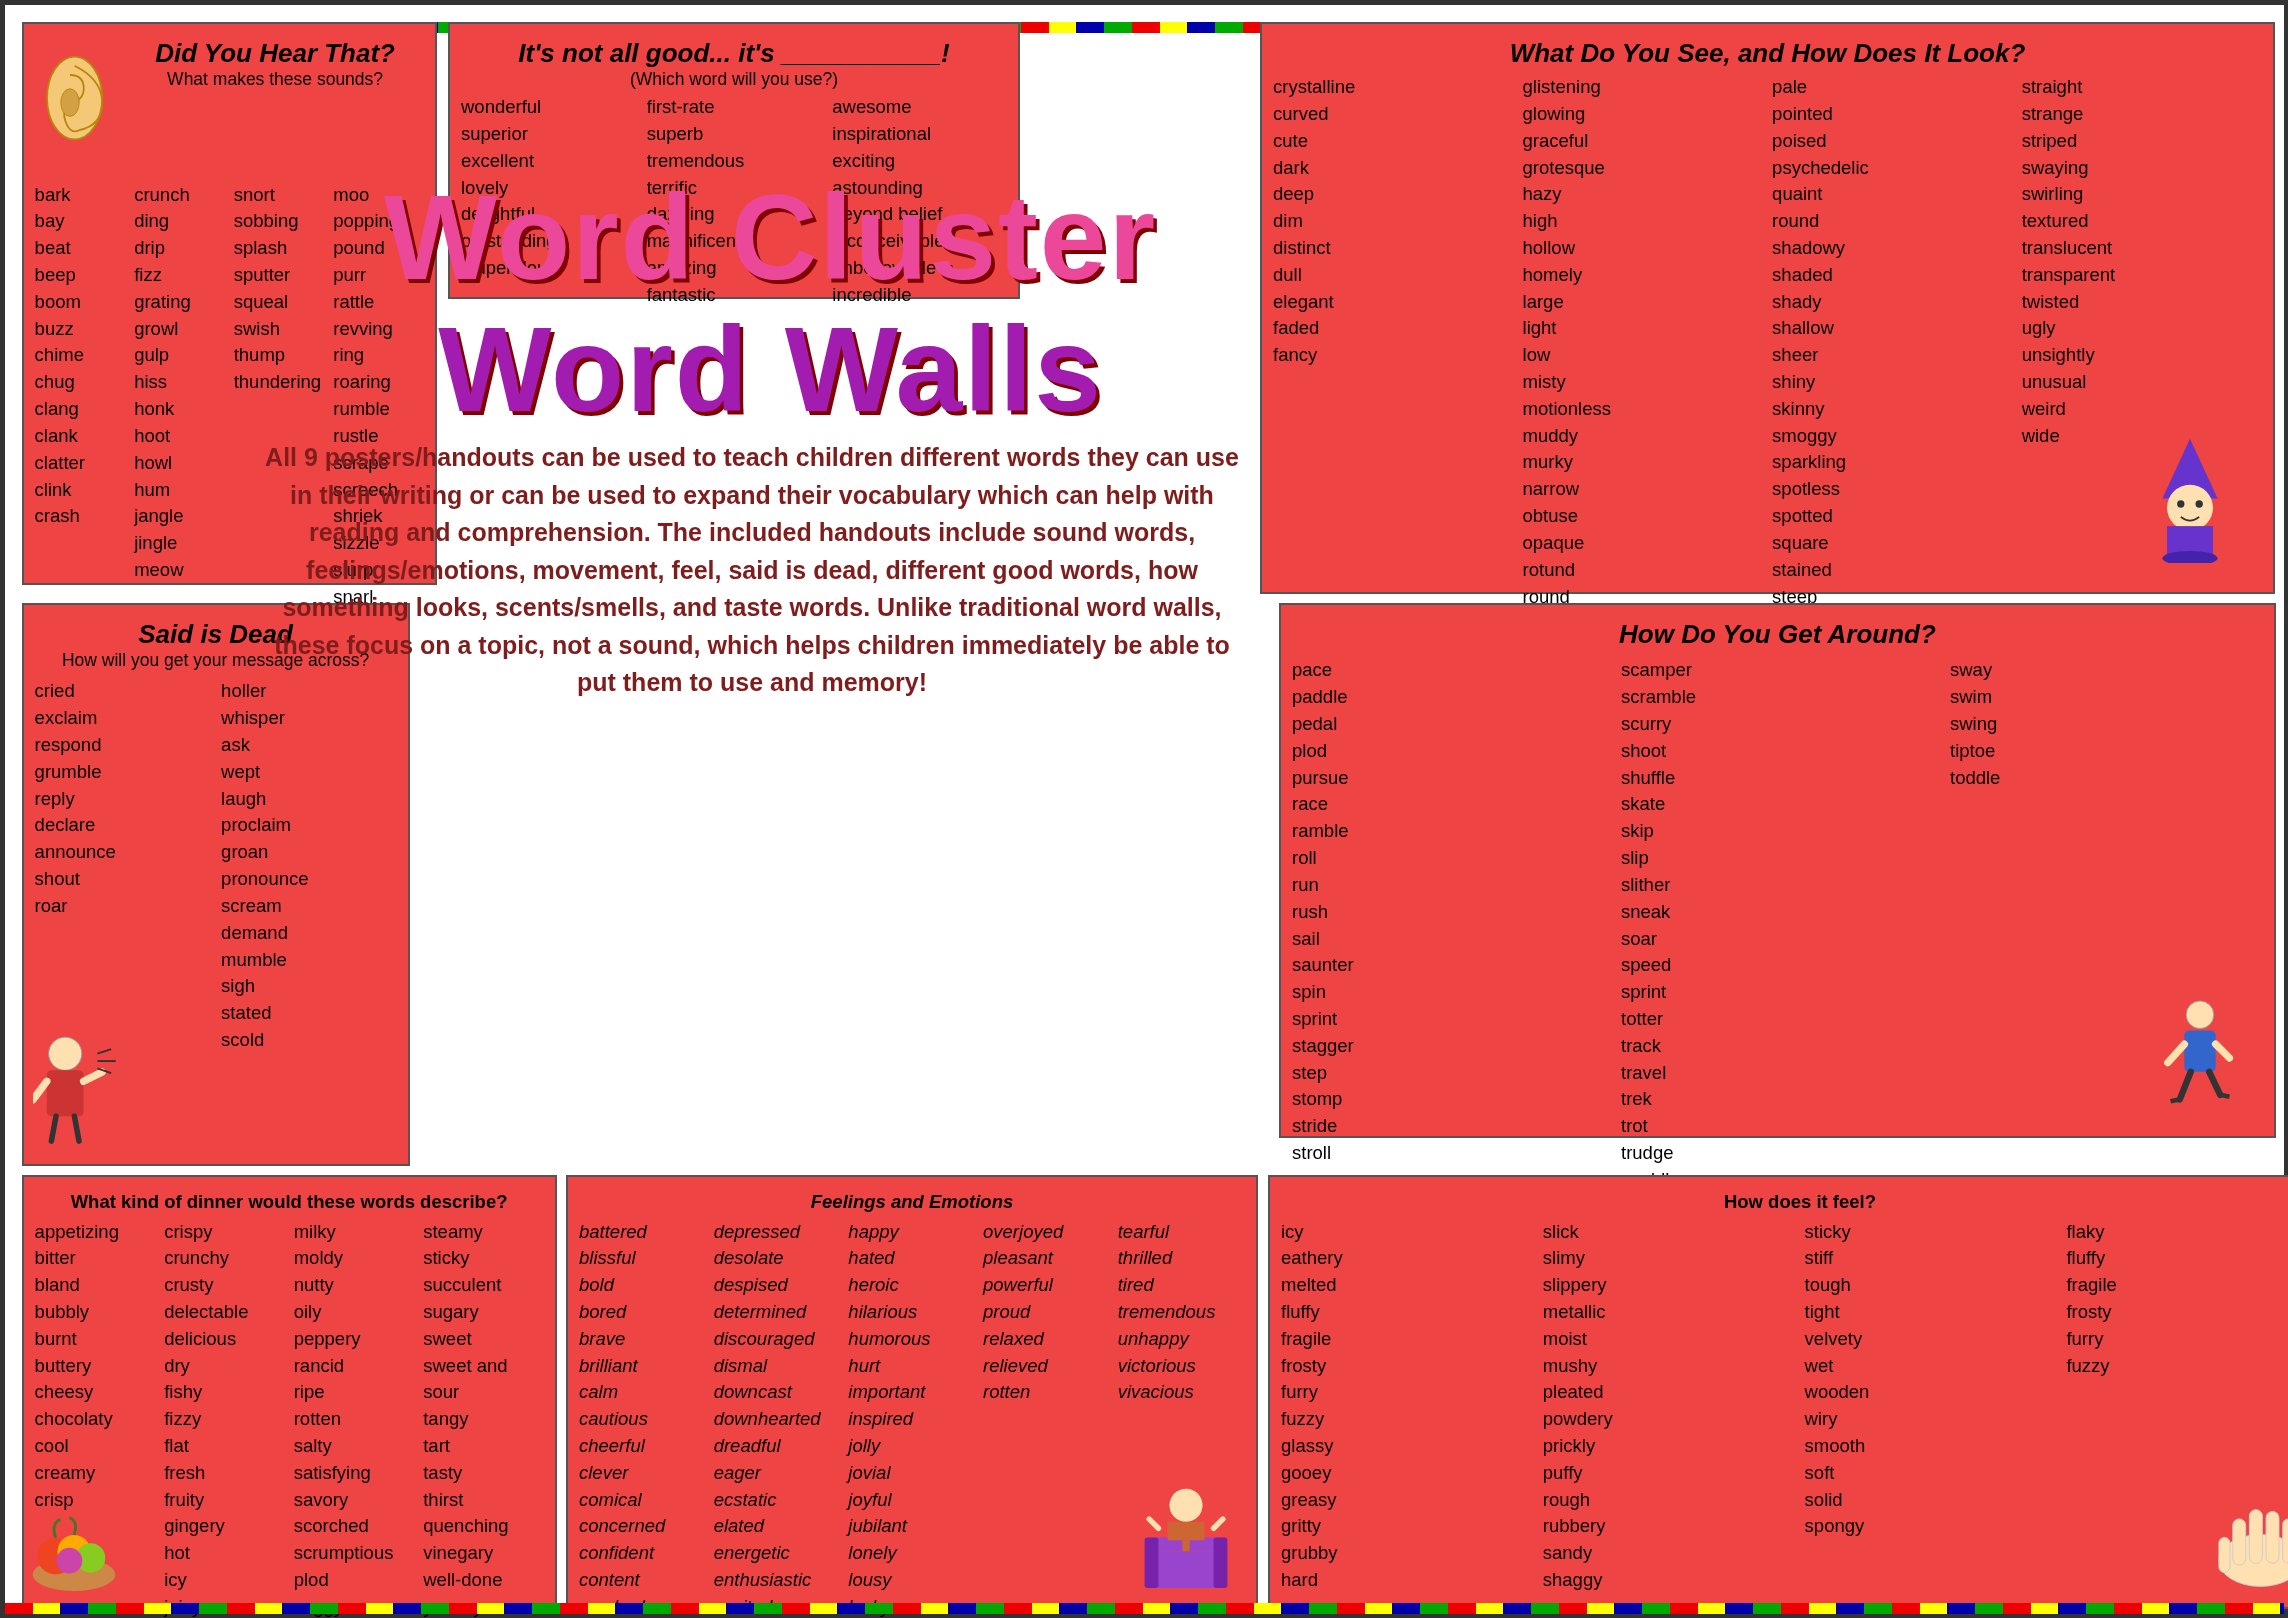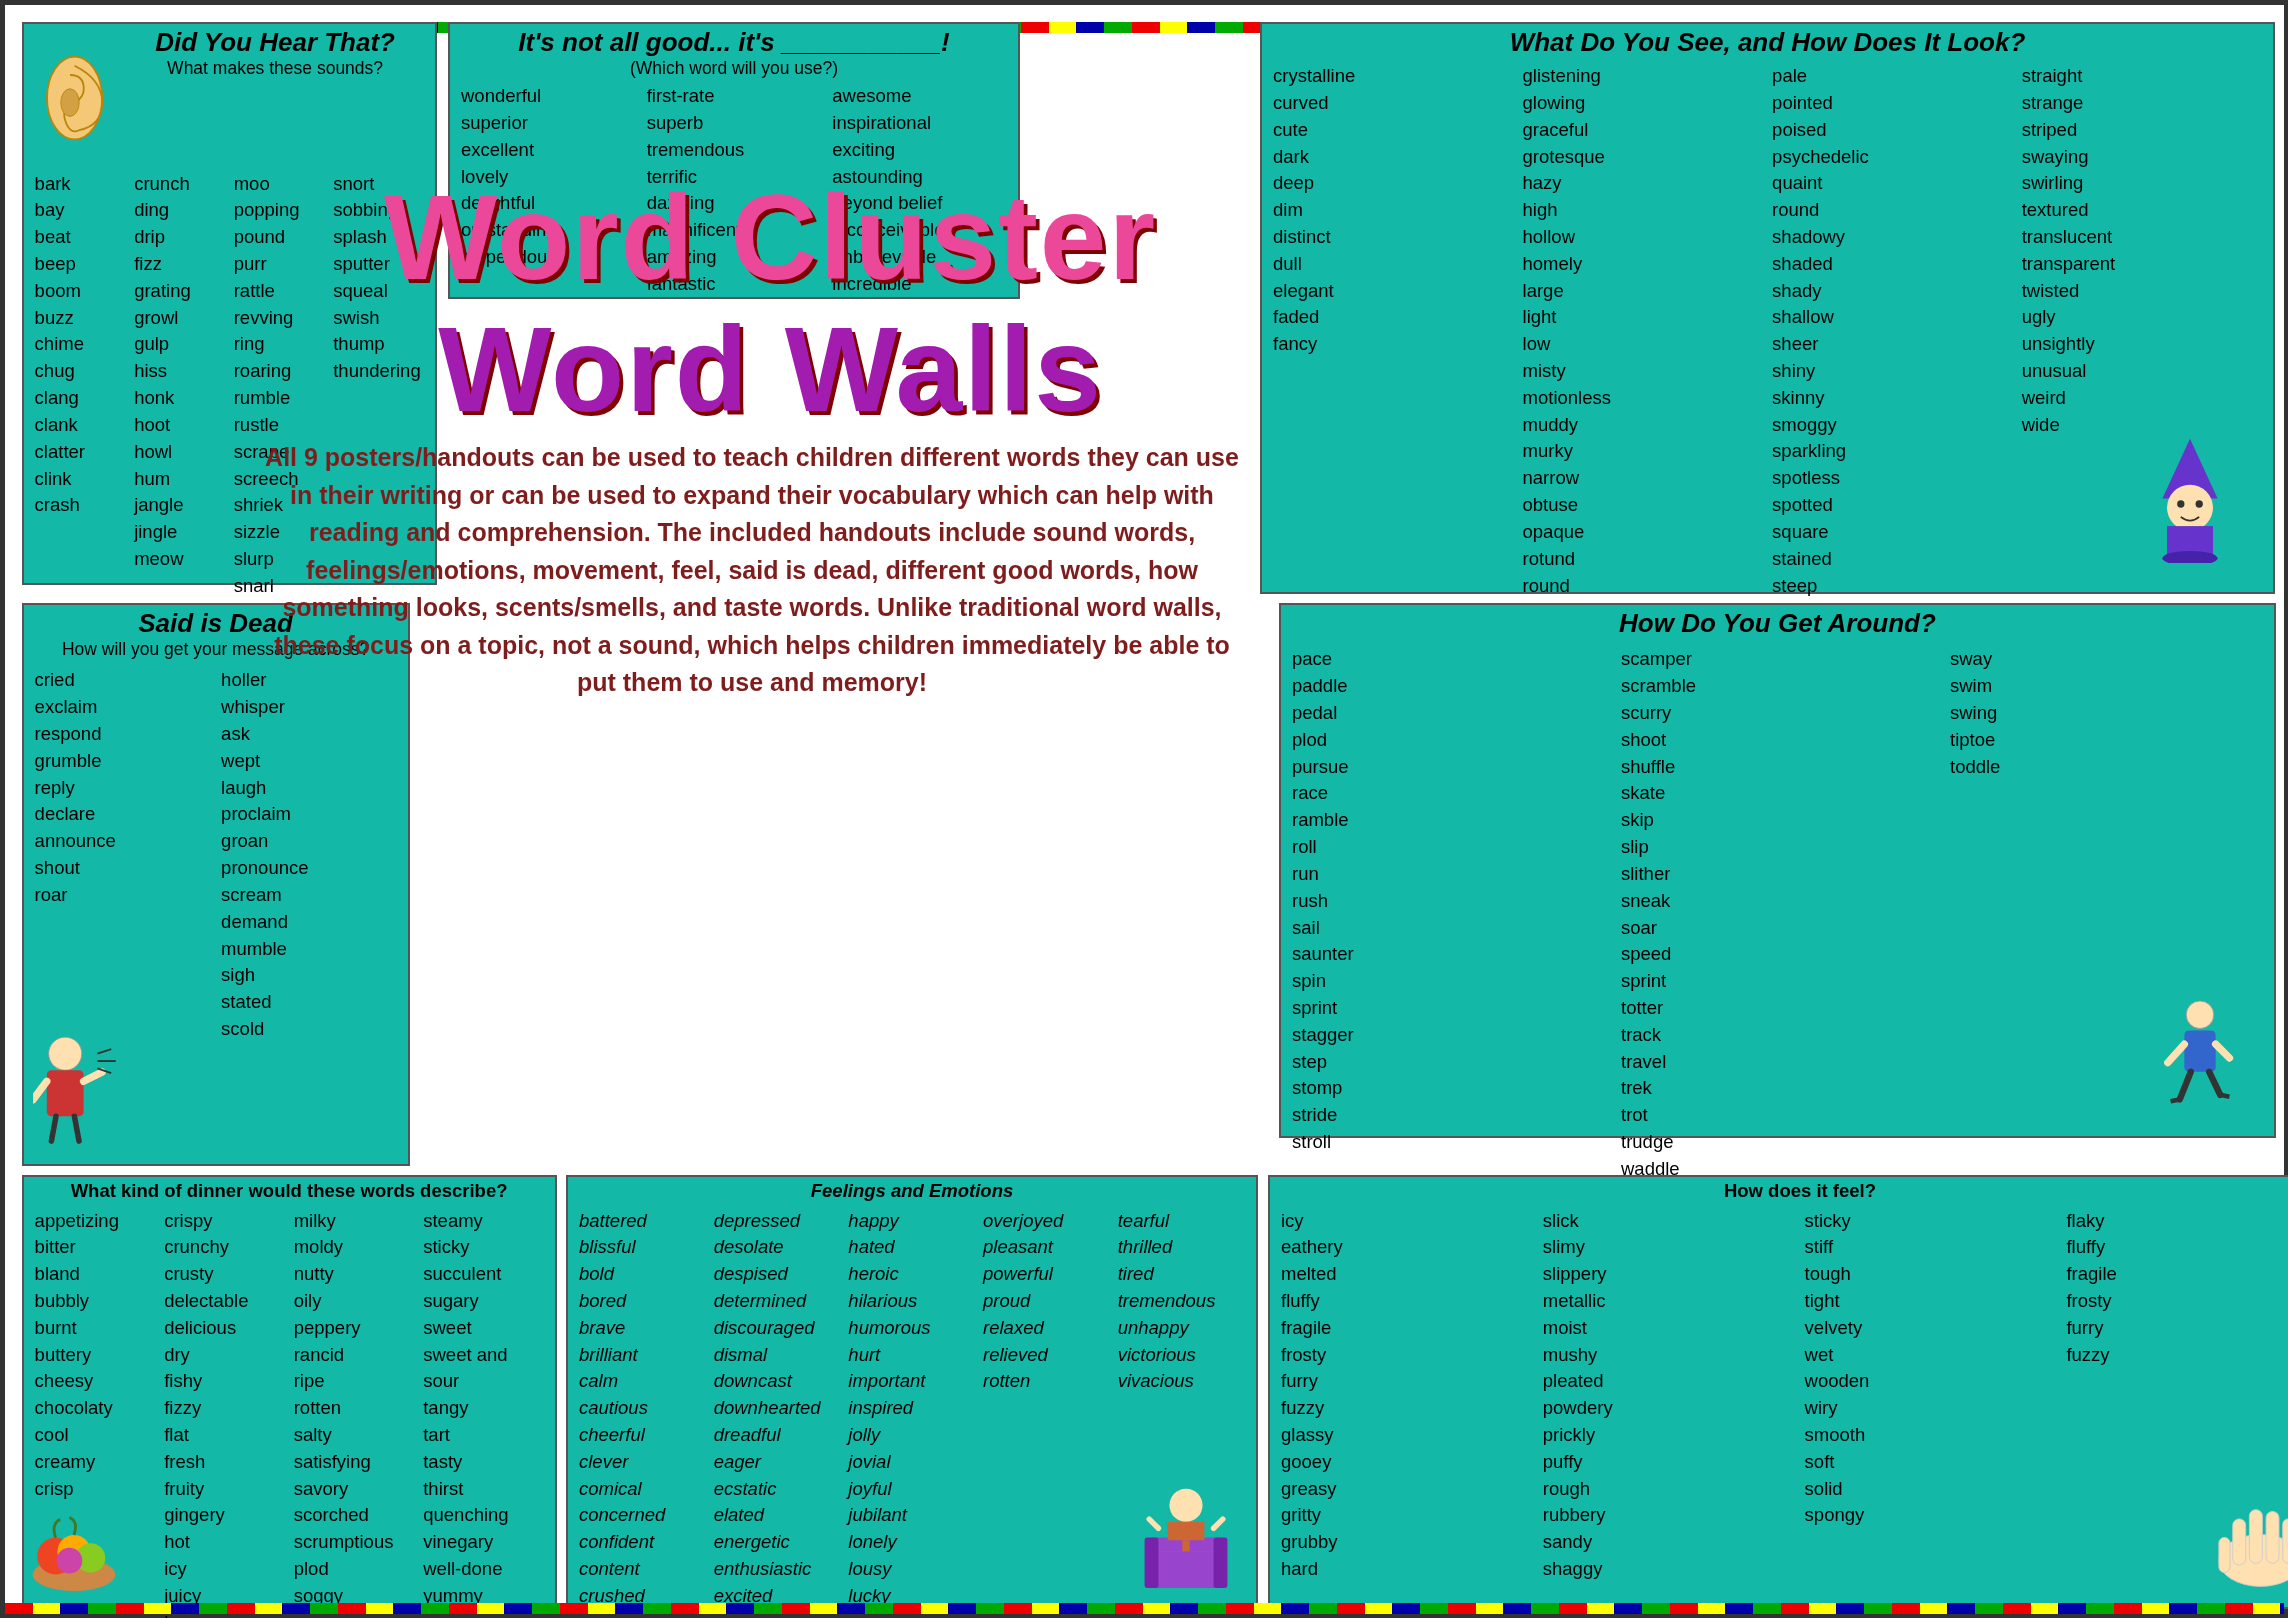--- a/index.html
+++ b/index.html
@@ -112,22 +112,22 @@
     .five-col {
       display: grid;
       grid-template-columns: repeat(5, 1fr);
       gap: 0 7.4px;
     }
 
     .w { font-size: 18.5px; line-height: 1.45; color: #000; }
     .section-outer {
       position: absolute;
       border: 2.8px solid #555;
-      background: #14b8a6;
-      padding: 3px 11px;
+      background: #ef4444;
+      padding: 14px 11px;
     }
   </style>
 </head>
 <body>
 
 <div class="page">
 
   <div class="top-border"></div>
 
   <div class="main-title-block">
@@ -179,47 +179,47 @@
             <div class="w">gulp</div>
             <div class="w">hiss</div>
             <div class="w">honk</div>
             <div class="w">hoot</div>
             <div class="w">howl</div>
             <div class="w">hum</div>
             <div class="w">jangle</div>
             <div class="w">jingle</div>
             <div class="w">meow</div>
           </div>
+        <div id="hear-col4">
+            <div class="w">snort</div>
+            <div class="w">sobbing</div>
+            <div class="w">splash</div>
+            <div class="w">sputter</div>
+            <div class="w">squeal</div>
+            <div class="w">swish</div>
+            <div class="w">thump</div>
+            <div class="w">thundering</div>
+          </div>
         <div id="hear-col3">
             <div class="w">moo</div>
             <div class="w">popping</div>
             <div class="w">pound</div>
             <div class="w">purr</div>
             <div class="w">rattle</div>
             <div class="w">revving</div>
             <div class="w">ring</div>
             <div class="w">roaring</div>
             <div class="w">rumble</div>
             <div class="w">rustle</div>
             <div class="w">scrape</div>
             <div class="w">screech</div>
             <div class="w">shriek</div>
             <div class="w">sizzle</div>
             <div class="w">slurp</div>
             <div class="w">snarl</div>
-          </div>
-        <div id="hear-col4">
-            <div class="w">snort</div>
-            <div class="w">sobbing</div>
-            <div class="w">splash</div>
-            <div class="w">sputter</div>
-            <div class="w">squeal</div>
-            <div class="w">swish</div>
-            <div class="w">thump</div>
-            <div class="w">thundering</div>
           </div>
       </div>
     </div>
   </div>
 
   <div class="section-outer" style="top:16.6px;left:443px;width:572px;height:277px;">
     <div class="section-title-main">It's not all good... it's ___________!</div>
     <div class="section-subtitle">(Which word will you use?)</div>
     <div class="three-col">
       <div id="good-col1">

